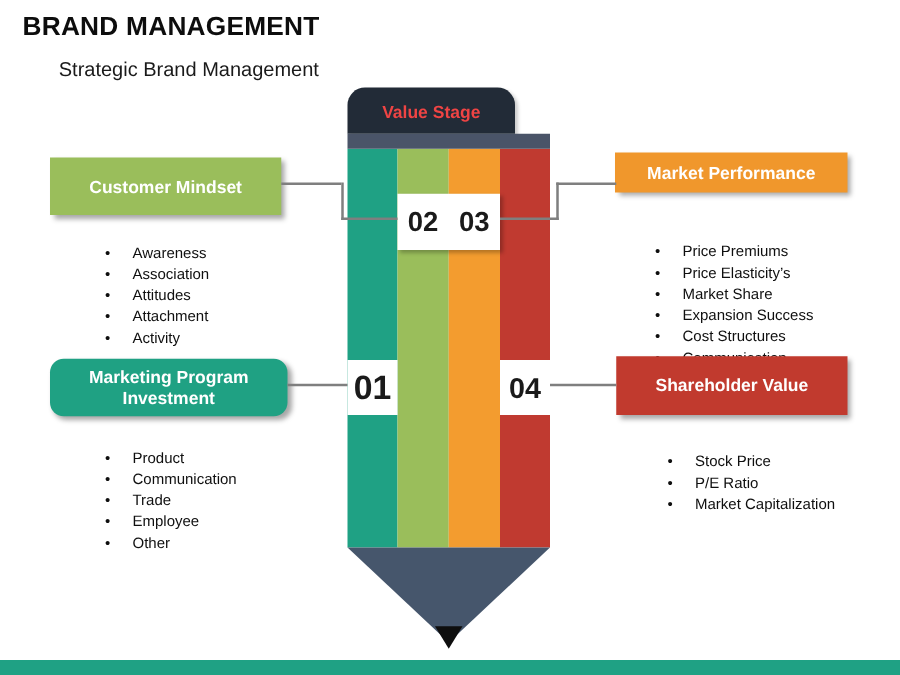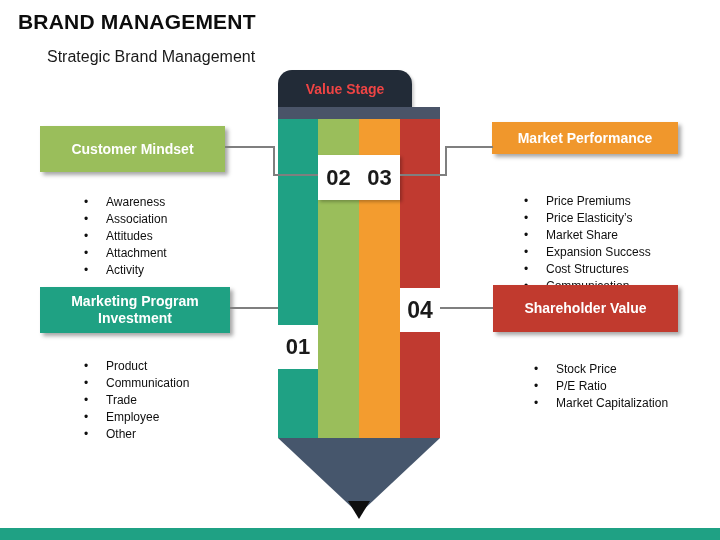--- a/index.html
+++ b/index.html
@@ -22,21 +22,21 @@
   .s1{left:278px;width:40px;background:#1FA184;}
   .s2{left:318px;width:41px;background:#9ABE5B;}
   .s3{left:359px;width:41px;background:#F39C2F;}
   .s4{left:400px;width:40px;background:#C03A30;}
   .numbox{
     position:absolute;background:#ffffff;z-index:2;display:flex;align-items:center;justify-content:center;
     font-weight:600;color:#1a1a1a;box-shadow:2px 2px 3px rgba(0,0,0,.25);
   }
   .nb-mid{left:318px;top:155px;width:82px;height:45px;font-size:22px;}
   .nb-mid span{flex:1;text-align:center;}
-  .nb-left{left:278px;top:288px;width:40px;height:44px;font-size:22px;box-shadow:none;margin-top:37px;}
+  .nb-left{left:278px;top:288px;width:40px;height:44px;font-size:27px;box-shadow:none;}
   .nb-right{left:400px;top:288px;width:40px;height:44px;font-size:23px;box-shadow:none;}
   .p-tip{
     position:absolute;left:278px;top:438px;width:0;height:0;z-index:2;
     border-left:81px solid transparent;border-right:81px solid transparent;border-top:76px solid #46566C;
   }
   .p-point{
     position:absolute;left:348px;top:501px;width:0;height:0;z-index:3;
     border-left:11px solid transparent;border-right:11px solid transparent;border-top:18px solid #0e0e0e;
   }
   .footer-bar{position:absolute;left:0;top:528px;width:720px;height:12px;background:#1FA184;}
@@ -52,21 +52,21 @@
   .c3{left:230px;top:307px;width:48px;height:2px;}
   .c4{left:440px;top:307px;width:53px;height:2px;}
 
   
   .labelbox{
     position:absolute;display:flex;align-items:center;justify-content:center;text-align:center;
     color:#fff;font-weight:700;font-size:14px;line-height:17px;
     box-shadow:3px 3px 4px rgba(0,0,0,.35);z-index:2;
   }
   .lb-cm{left:40px;top:126px;width:185px;height:46px;background:#9ABE5B;}
-  .lb-mpi{left:40px;top:287px;width:190px;height:46px;background:#1FA183;padding:0 24px;box-sizing:border-box;}
+  .lb-mpi{left:40px;top:287px;width:190px;height:46px;background:#1FA183;padding:0 24px;box-sizing:border-box;border-radius:11px;}
   .lb-mp{left:492px;top:122px;width:186px;height:32px;background:#F0972C;}
   .lb-sv{left:493px;top:285px;width:185px;height:47px;background:#C13A2E;}
 
   
   .blist{position:absolute;margin:16px;padding:0;list-style:none;font-size:12px;color:#0f0f0f;}
   .blist li{line-height:17px;white-space:nowrap;}
   .blist li::before{content:"\2022";display:inline-block;width:22px;text-align:left;font-size:12px;}
   .bl-cm{left:68px;top:178px;}
   .bl-mpi{left:68px;top:342px;}
   .bl-mp{left:508px;top:177px;}

